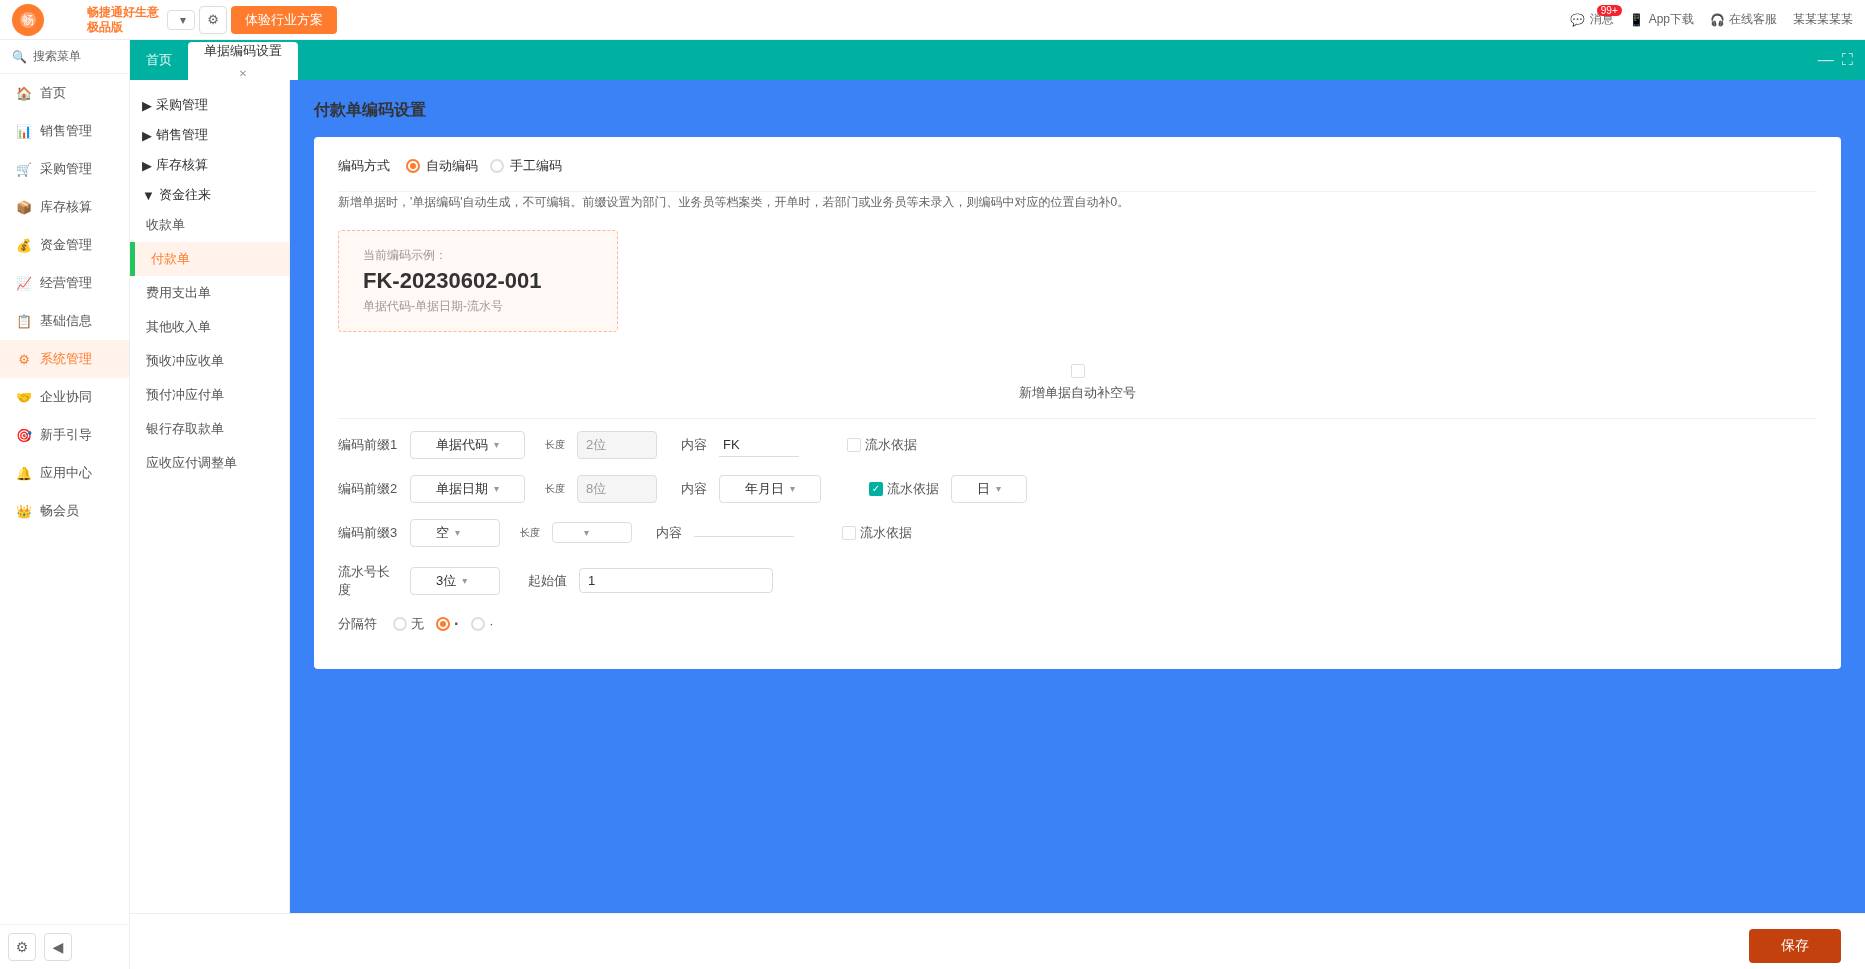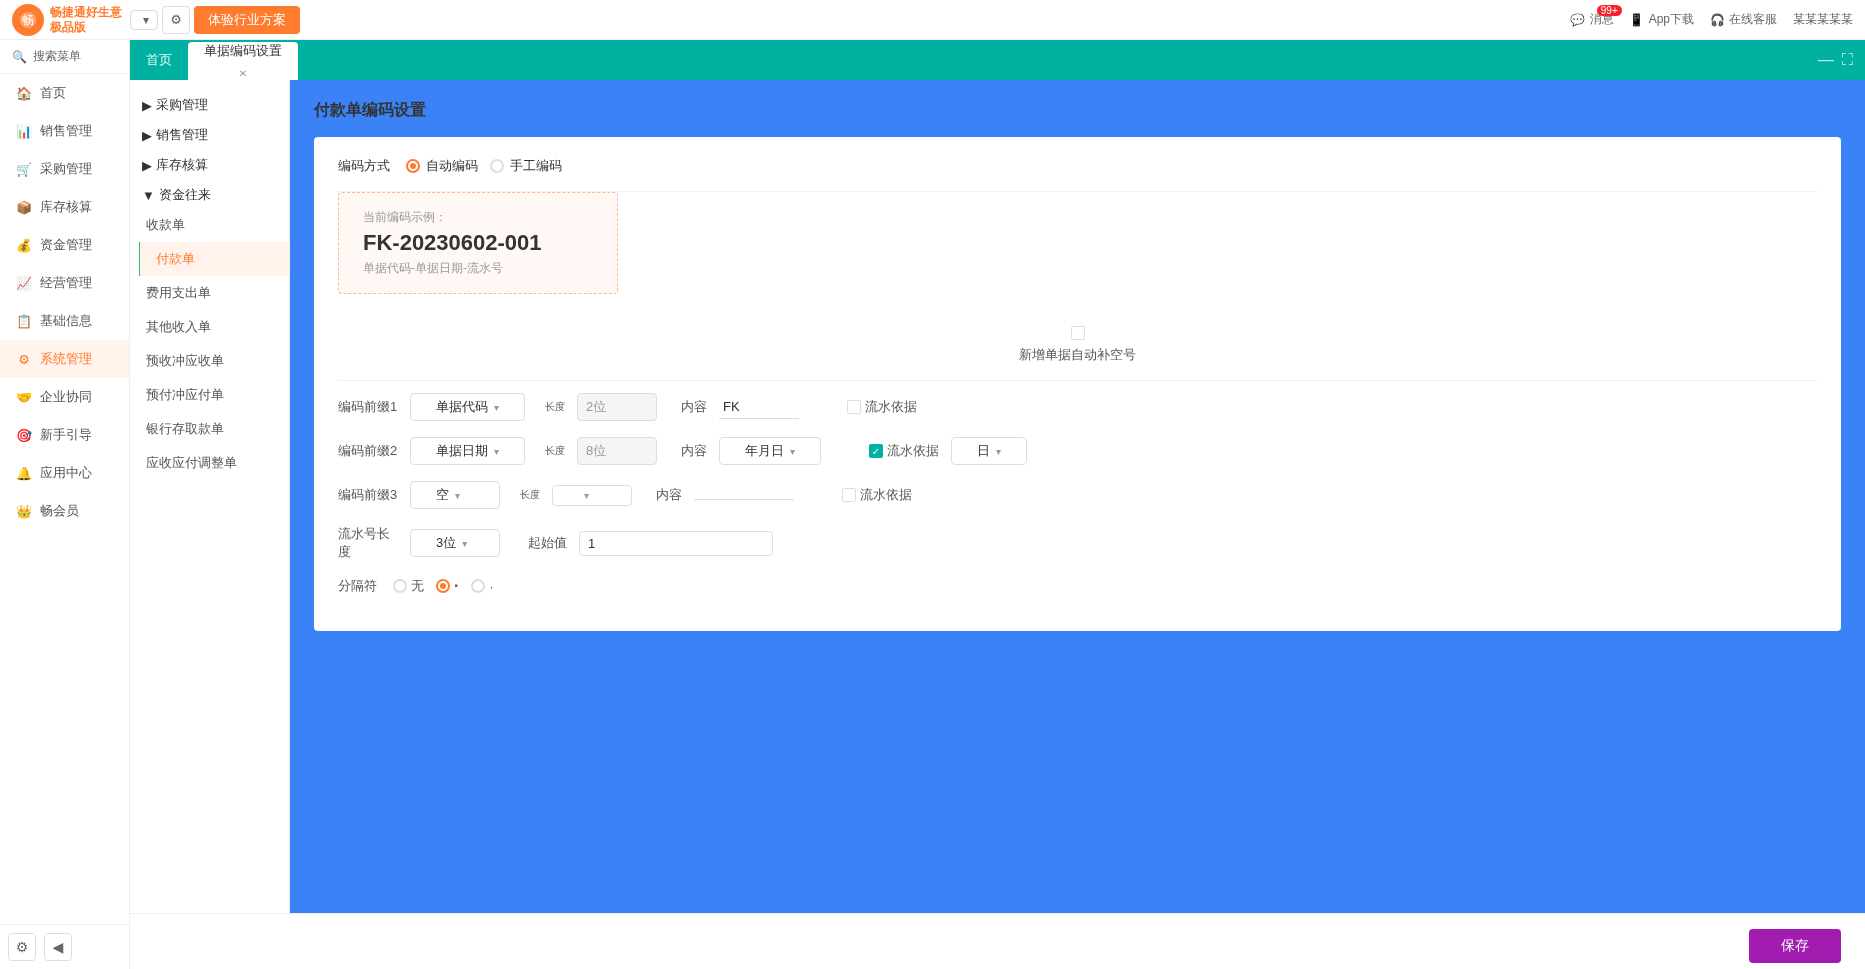--- a/index.html
+++ b/index.html
@@ -2,21 +2,21 @@
 <html><head>
   <meta charset="utf-8">
   <style>
     * { box-sizing: border-box; margin: 0; padding: 0; }
     body { font-family: 'PingFang SC', 'Microsoft YaHei', sans-serif; font-size: 13px; background: #f5f5f5; color: #333; display: flex; flex-direction: column; height: 100vh; overflow: hidden; }
 
     
     .top-bar { height: 40px; background: #fff; border-bottom: 1px solid #eee; display: flex; align-items: center; padding: 0 12px; gap: 8px; flex-shrink: 0; }
     .top-bar-logo { display: flex; align-items: center; gap: 6px; }
     .logo-icon { width: 32px; height: 32px; background: #ff7b2e; border-radius: 50%; display: flex; align-items: center; justify-content: center; color: #fff; font-size: 16px; }
-    .top-bar-brand { font-size: 12px; color: #ff7b2e; font-weight: bold; line-height: 1.2; }
+    .top-bar-brand { font-size: 12px; color: #ff7b2e; font-weight: bold; line-height: 1.2; margin-left: 37px; }
     .top-bar-spacer { flex: 1; }
     .top-bar-nav { display: flex; align-items: center; gap: 4px; }
     .top-bar-dropdown { display: flex; align-items: center; gap: 4px; color: #666; cursor: pointer; border: 1px solid #ddd; border-radius: 4px; padding: 2px 8px; font-size: 12px; }
     .top-bar-settings { width: 28px; height: 28px; border-radius: 4px; border: 1px solid #ddd; display: flex; align-items: center; justify-content: center; color: #666; cursor: pointer; }
     .btn-primary-top { background: #ff7b2e; color: #fff; border: none; border-radius: 4px; padding: 5px 14px; font-size: 13px; cursor: pointer; }
     .top-bar-right { display: flex; align-items: center; gap: 16px; }
     .top-bar-msg { display: flex; align-items: center; gap: 4px; font-size: 12px; color: #666; cursor: pointer; position: relative; }
     .badge { background: #f5222d; color: #fff; font-size: 10px; border-radius: 8px; padding: 0 4px; position: absolute; top: -6px; right: -8px; }
     .top-bar-user { font-size: 12px; color: #666; }
 
@@ -43,21 +43,21 @@
     .tab-home { color: #fff; opacity: 0.9; }
     .tab-bar-right { margin-left: auto; display: flex; align-items: center; gap: 8px; padding-right: 12px; color: #fff; font-size: 16px; }
     .tab-bar-btn { cursor: pointer; opacity: 0.8; }
 
     
     .inner-layout { display: flex; flex: 1; overflow: hidden; }
 
     
     .sub-sidebar { width: 160px; background: #fff; border-right: 1px solid #eee; overflow-y: auto; flex-shrink: 0; padding: 8px 0; }
     .sub-menu-item { padding: 8px 16px; font-size: 13px; color: #555; cursor: pointer; }
-    .sub-menu-item.active { background: #fff3eb; color: #ff7b2e; border-left: 1px solid #22c55e; margin-left: 9px; }
+    .sub-menu-item.active { background: #fff3eb; color: #ff7b2e; border-left: 5px solid #22c55e; }
     .sub-menu-group { font-size: 13px; color: #333; padding: 8px 12px 4px; font-weight: 500; display: flex; align-items: center; gap: 4px; cursor: pointer; }
 
     
     .page-content { flex: 1; overflow-y: auto; padding: 20px 24px; background: #3b82f6; }
     .page-title { font-size: 16px; font-weight: 600; color: #333; margin-bottom: 16px; }
 
     
     .card { background: #fff; border-radius: 4px; padding: 20px 24px; }
 
     
@@ -97,21 +97,21 @@
     .checkbox-unchecked { width: 14px; height: 14px; border: 1px solid #ddd; border-radius: 2px; background: #fff; }
 
     
     .separator-row { display: flex; align-items: center; gap: 16px; margin-bottom: 16px; }
     .separator-label { font-size: 13px; color: #555; }
     .sep-radio-group { display: flex; align-items: center; gap: 12px; }
     .sep-radio { display: flex; align-items: center; gap: 4px; font-size: 13px; color: #555; cursor: pointer; }
 
     
     .bottom-bar { height: 56px; background: #fff; border-top: 1px solid #eee; display: flex; align-items: center; justify-content: flex-end; padding: 0 24px; flex-shrink: 0; }
-    .btn-save { background: #a21caf; color: #fff; border: none; border-radius: 4px; padding: 8px 32px; font-size: 14px; cursor: pointer; margin-top: 8px; }
+    .btn-save { background: #c2410c; color: #fff; border: none; border-radius: 4px; padding: 8px 32px; font-size: 14px; cursor: pointer; margin-top: 8px; }
 
     .divider { height: 1px; background: #f0f0f0; margin: 12px 0; }
   </style>
 </head>
 <body>
 
 <div class="top-bar">
   <div class="top-bar-logo">
     <div class="logo-icon">
       <svg width="20" height="20" viewBox="0 0 20 20">
@@ -266,20 +266,21 @@
                 <span>自动编码</span>
               </label>
               <label class="radio-item">
                 <div class="radio-circle"></div>
                 <span>手工编码</span>
               </label>
             </div>
           </div>
 
           
+          <div class="info-text">新增单据时，'单据编码'自动生成，不可编辑。前缀设置为部门、业务员等档案类，开单时，若部门或业务员等未录入，则编码中对应的位置自动补0。</div>
 
           
           <div class="preview-box">
             <div class="preview-label">当前编码示例：</div>
             <div class="preview-code">FK-20230602-001</div>
             <div class="preview-sub">单据代码-单据日期-流水号</div>
           </div>
 
           
           <div class="checkbox-row" style="margin-top:12px;">

